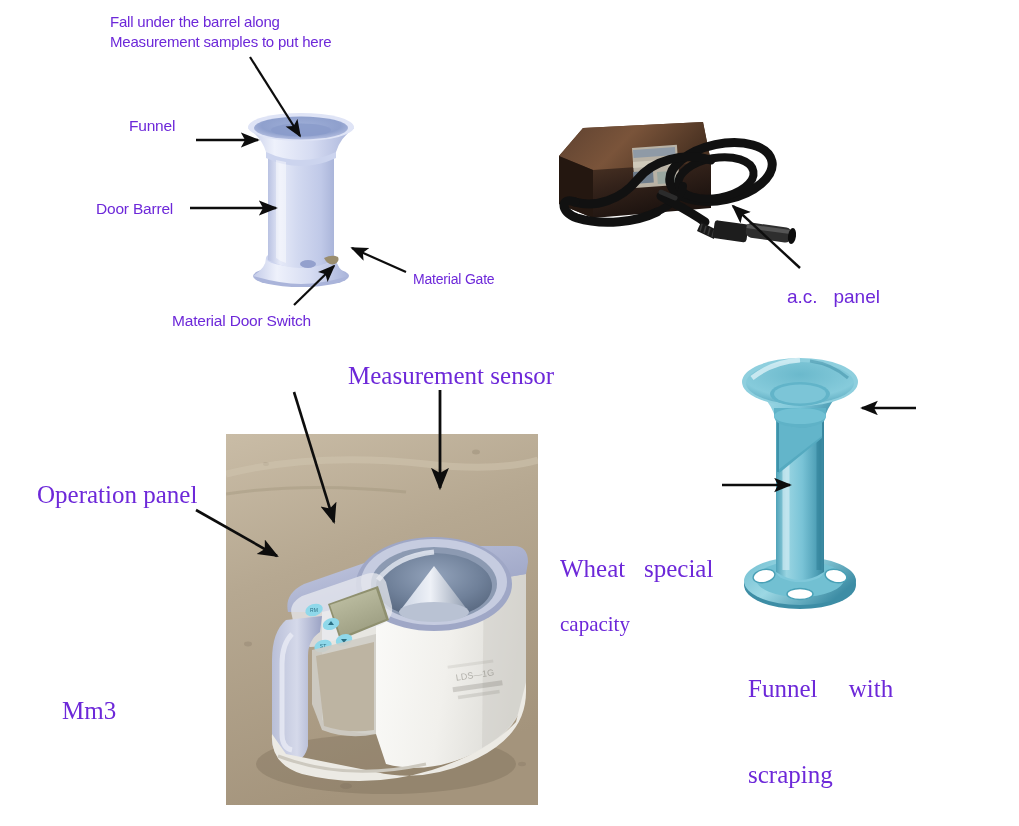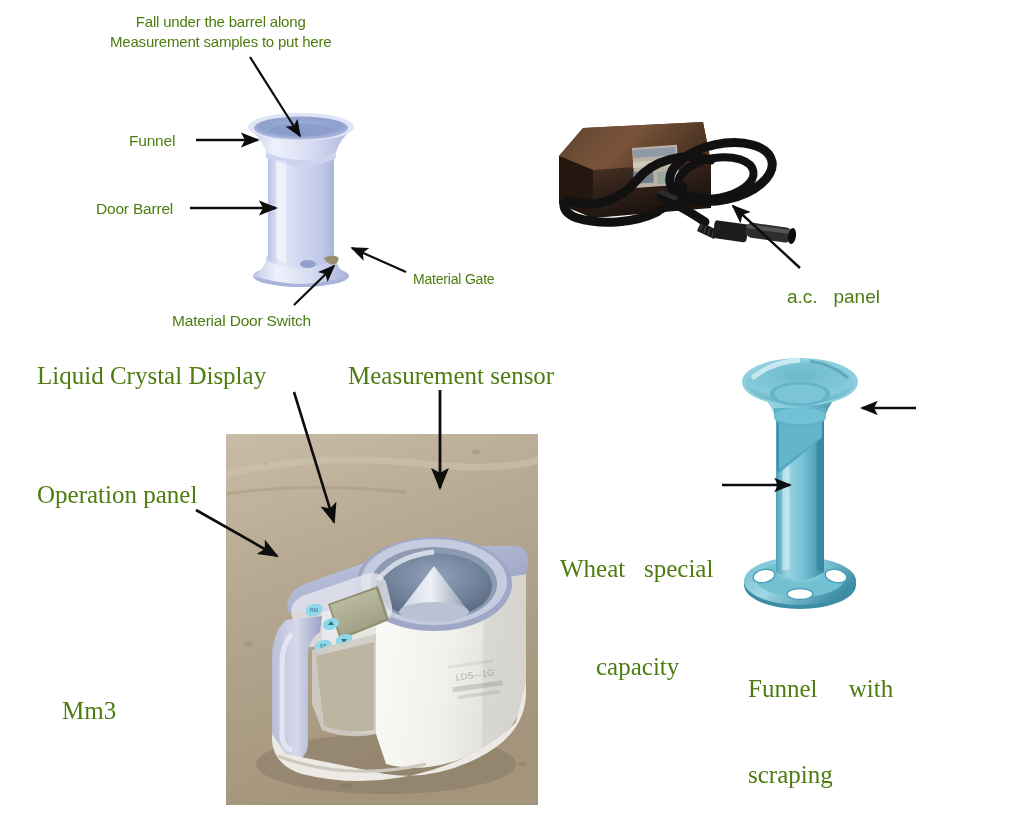--- a/index.html
+++ b/index.html
@@ -3,37 +3,37 @@
 <meta charset="utf-8">
 <style>
   html,body{margin:0;padding:0;background:#ffffff;}
   body{
     width:1019px;height:826px;position:relative;overflow:hidden;
     font-family:"Liberation Sans",sans-serif;background:#ffffff;
   }
   .canvas{position:absolute;left:0;top:0;width:1019px;height:826px;background:#fff;}
 
   
-  .lbl{position:absolute;color:#4d7c0f;white-space:pre;line-height:1.35;text-align:center;}
+  .lbl{position:absolute;color:#6d28d9;white-space:pre;line-height:1.35;}
   .sans{font-family:"Liberation Sans",sans-serif;font-size:15.5px;letter-spacing:-0.2px;}
   .serif{font-family:"Liberation Serif","DejaVu Serif",serif;}
 
   #lbl-fall{left:110px;top:12px;font-size:15px;}
-  #lbl-funnel{left:129px;top:131px;font-size:15.5px;}
+  #lbl-funnel{left:129px;top:116px;font-size:15.5px;}
   #lbl-dropbarrel{left:96px;top:199px;font-size:15.5px;}
   #lbl-matgate{left:413px;top:270px;font-size:14px;}
   #lbl-matdoor{left:172px;top:311px;font-size:15.5px;}
   #lbl-ac{left:787px;top:284px;font-size:19px;letter-spacing:0px;}
 
   #lbl-lcd{left:37px;top:359px;font-size:25px;}
   #lbl-sensor{left:348px;top:359px;font-size:25px;}
   #lbl-oper{left:37px;top:478px;font-size:25px;}
   #lbl-mm3{left:62px;top:694px;font-size:25px;}
   #lbl-wheat1{left:560px;top:552px;font-size:25px;}
-  #lbl-wheat2{left:560px;top:650px;font-size:25px;margin-left:36px;}
+  #lbl-wheat2{left:560px;top:610px;font-size:21px;}
   #lbl-funwith{left:748px;top:672px;font-size:25px;}
   #lbl-scrap{left:748px;top:738px;font-size:25px;margin-top:20px;}
 
   
   .svgwrap{position:absolute;left:0;top:0;width:1019px;height:826px;pointer-events:none;}
 
   
   #barrel{position:absolute;left:236px;top:108px;width:130px;height:180px;}
   
   #adapter{position:absolute;left:533px;top:100px;width:290px;height:180px;}
@@ -362,21 +362,20 @@
   </svg>
 
   <div class="lbl sans" id="lbl-fall">Fall under the barrel along
 Measurement samples to put here</div>
   <div class="lbl sans" id="lbl-funnel">Funnel</div>
   <div class="lbl sans" id="lbl-dropbarrel">Door Barrel</div>
   <div class="lbl sans" id="lbl-matgate">Material Gate</div>
   <div class="lbl sans" id="lbl-matdoor">Material Door Switch</div>
   <div class="lbl sans" id="lbl-ac">a.c.   panel</div>
 
-  <div class="lbl serif" id="lbl-lcd">Liquid Crystal Display</div>
   <div class="lbl serif" id="lbl-oper">Operation panel</div>
   <div class="lbl serif" id="lbl-sensor">Measurement sensor</div>
   <div class="lbl serif" id="lbl-mm3">Mm3</div>
 
   <div class="lbl serif" id="lbl-wheat1">Wheat   special</div>
   <div class="lbl serif" id="lbl-wheat2">capacity</div>
   <div class="lbl serif" id="lbl-funwith">Funnel     with</div>
   <div class="lbl serif" id="lbl-scrap">scraping</div>
 
 </div>

